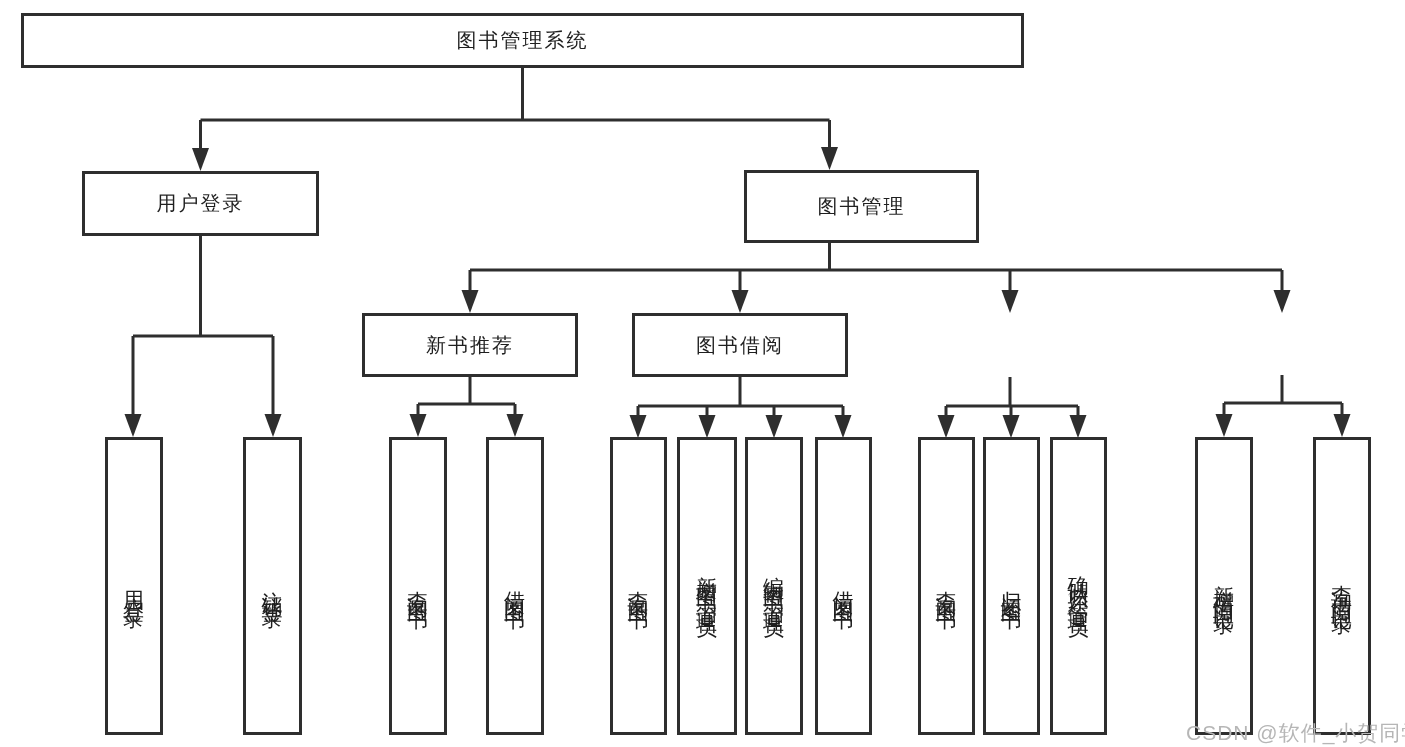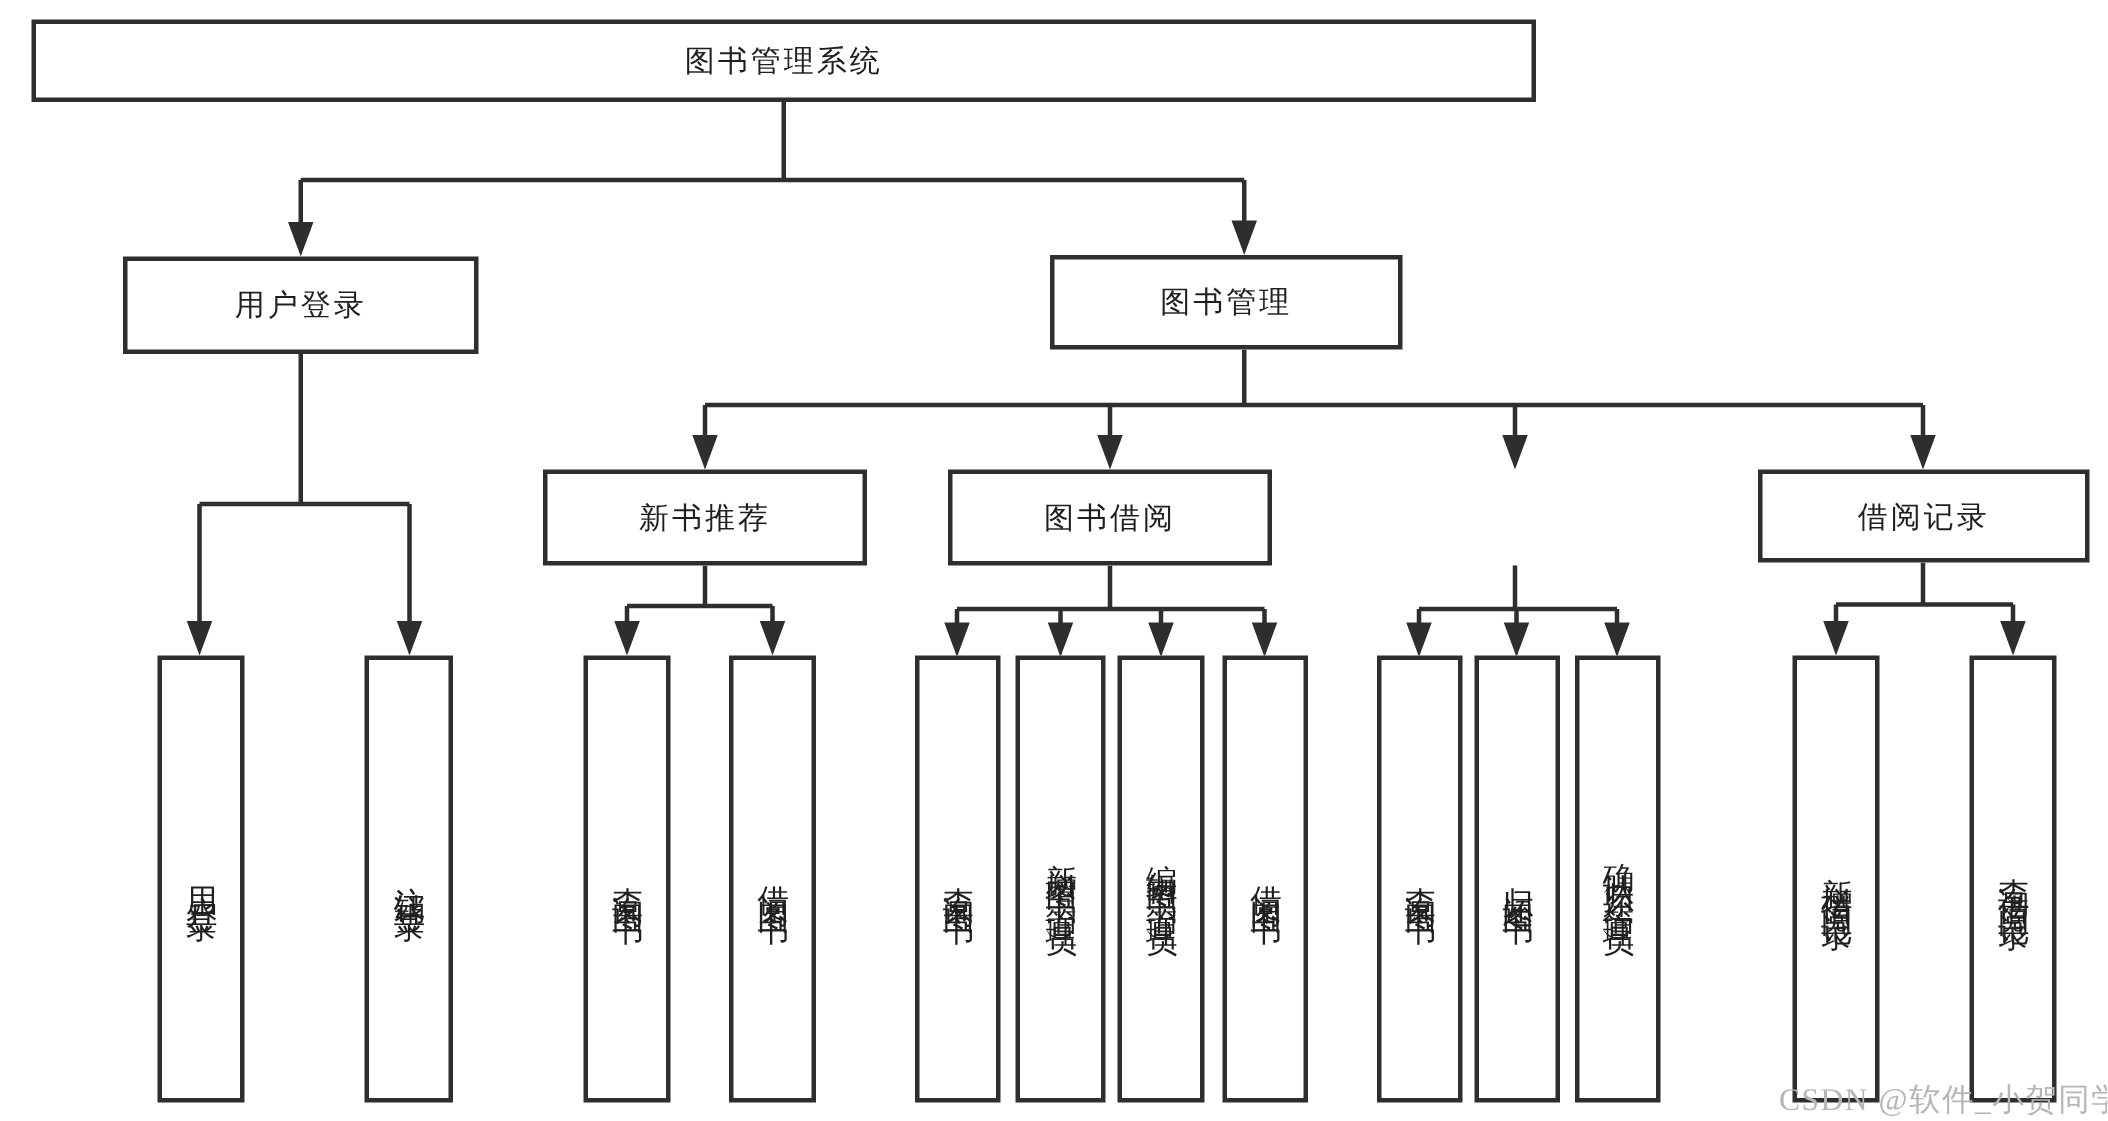--- a/index.html
+++ b/index.html
@@ -2,21 +2,21 @@
 <html><head>
 <meta charset="utf-8">
 <style>
   html, body { margin: 0; padding: 0; background: #ffffff; }
   .canvas {
     position: relative;
     width: 1405px;
     height: 747px;
     background: #ffffff;
     overflow: hidden;
-    font-family: Liberation Serif, serif;
+    font-family: Liberation Sans, sans-serif;
   }
   .connector-layer {
     position: absolute;
     left: 0; top: 0;
     width: 1405px; height: 747px;
     z-index: 1;
   }
   .node {
     position: absolute;
     box-sizing: border-box;
@@ -37,21 +37,21 @@
     writing-mode: vertical-lr;
     text-orientation: mixed;
     font-size: 21px;
     letter-spacing: 6px;
     line-height: 1;
     white-space: nowrap;
   }
   
   .n-root           { left: 21px;   top: 13px;  width: 1003px; height: 55px; }
   .n-user-login     { left: 82px;   top: 171px; width: 237px;  height: 65px; }
-  .n-book-mgmt      { left: 700px;  top: 170px; width: 235px;  height: 63px; }
+  .n-book-mgmt      { left: 744px;  top: 170px; width: 235px;  height: 73px; }
   .n-new-book-rec   { left: 362px;  top: 313px; width: 216px;  height: 64px; }
   .n-book-borrow    { left: 632px;  top: 313px; width: 216px;  height: 64px; }
   .n-current-borrow { left: 902px;  top: 313px; width: 216px;  height: 64px; }
   .n-borrow-records { left: 1172px; top: 313px; width: 221px;  height: 62px; }
   .lf { top: 437px; height: 298px; }
   .lf-1  { left: 105px;  width: 58px; }
   .lf-2  { left: 243px;  width: 59px; }
   .lf-3  { left: 389px;  width: 58px; }
   .lf-4  { left: 486px;  width: 58px; }
   .lf-5  { left: 610px;  width: 57px; }
@@ -136,23 +136,20 @@
   <div class="node n-book-mgmt">
     <span class="h-label">图书管理</span>
   </div>
 
   <div class="node n-book-borrow">
     <span class="h-label">图书借阅</span>
   </div>
   <div class="node n-new-book-rec">
     <span class="h-label">新书推荐</span>
   </div>
-  <div class="node n-borrow-records">
-    <span class="h-label">借阅记录</span>
-  </div>
 
   <div class="node lf lf-1">
     <span class="v-label">用户登录</span>
   </div>
   <div class="node lf lf-2">
     <span class="v-label">注销登录</span>
   </div>
 
   <div class="node lf lf-3">
     <span class="v-label">查询图书</span>

